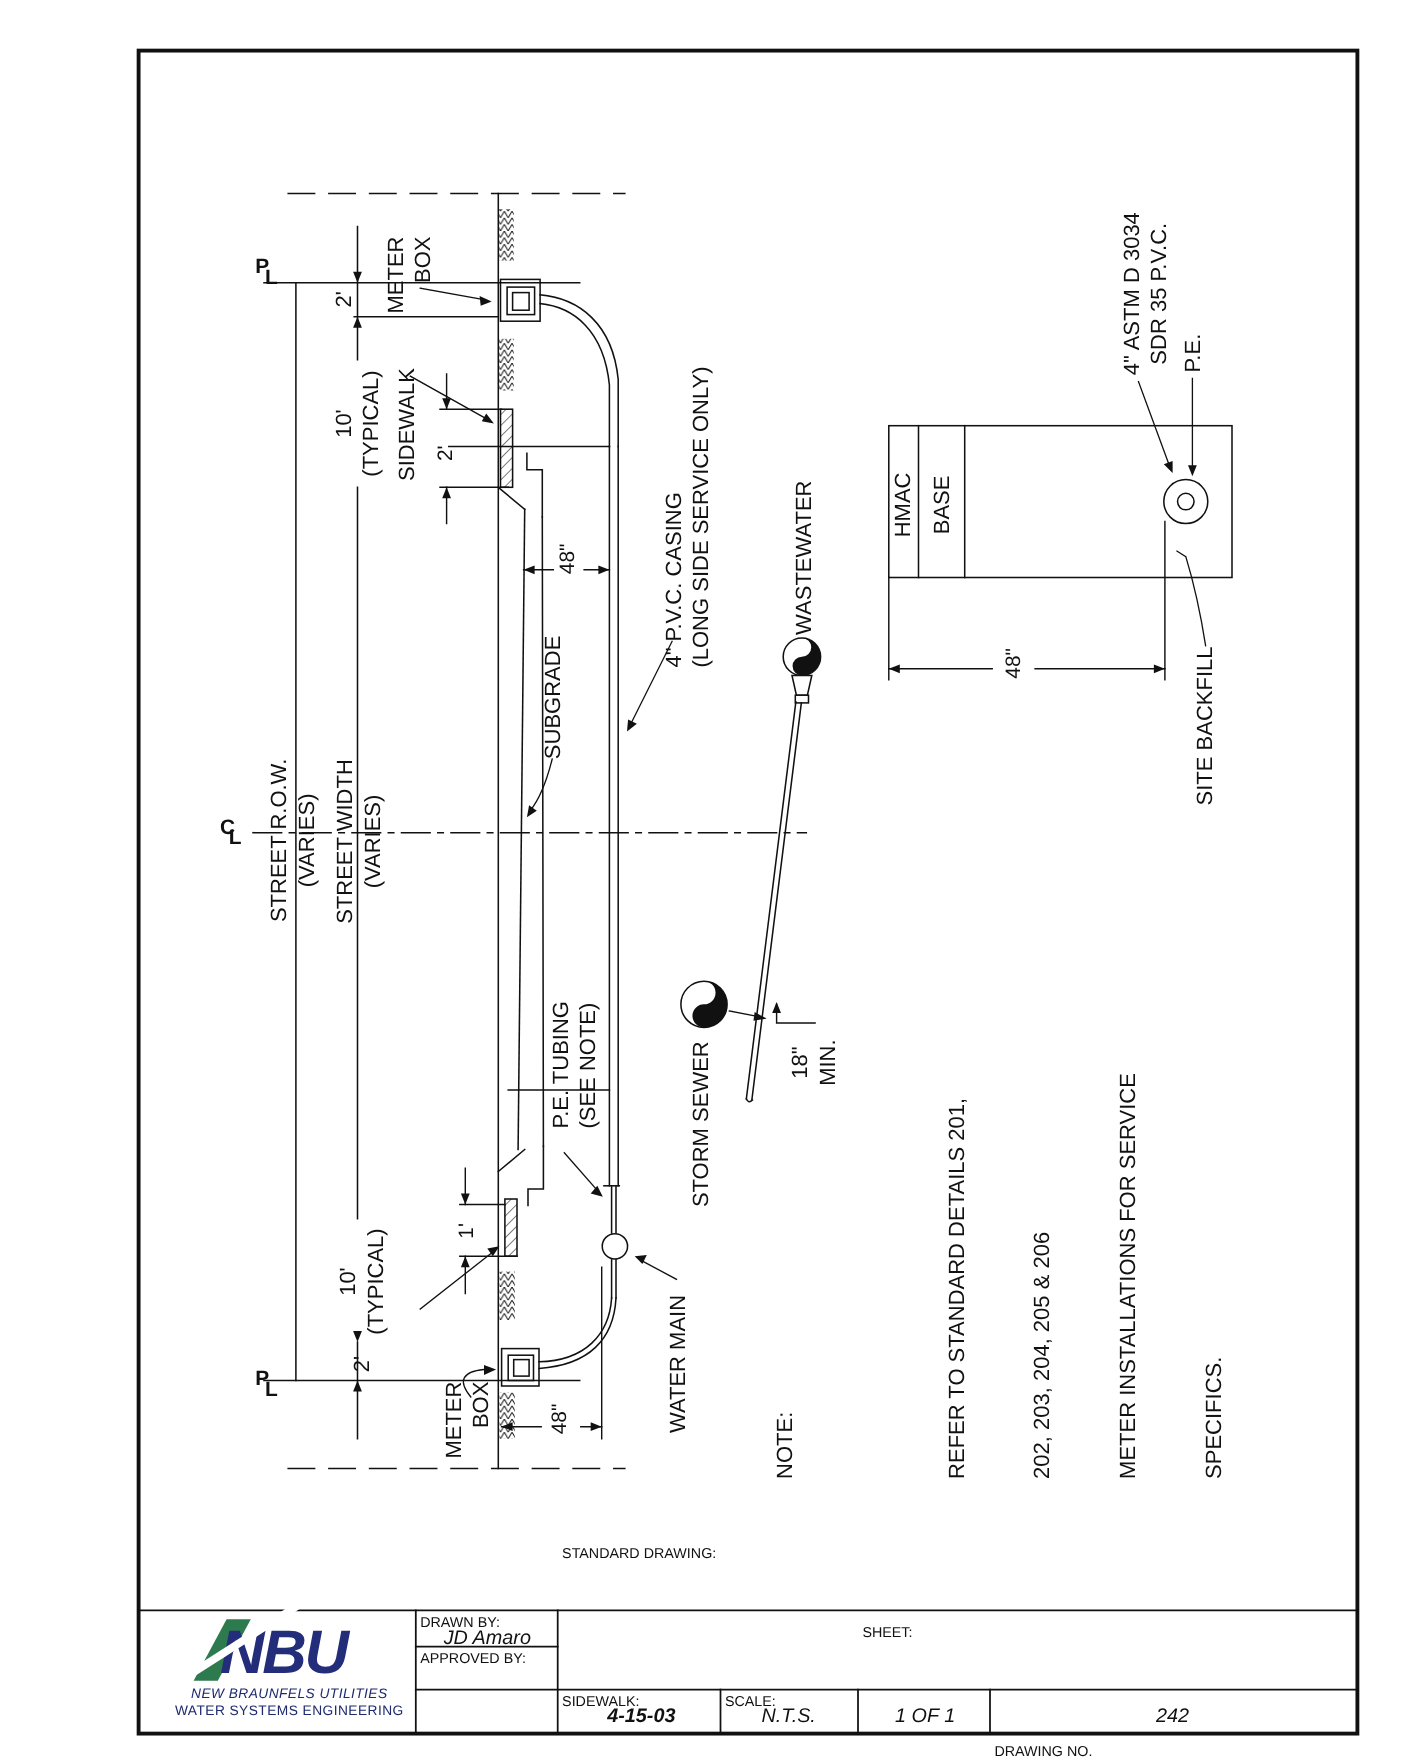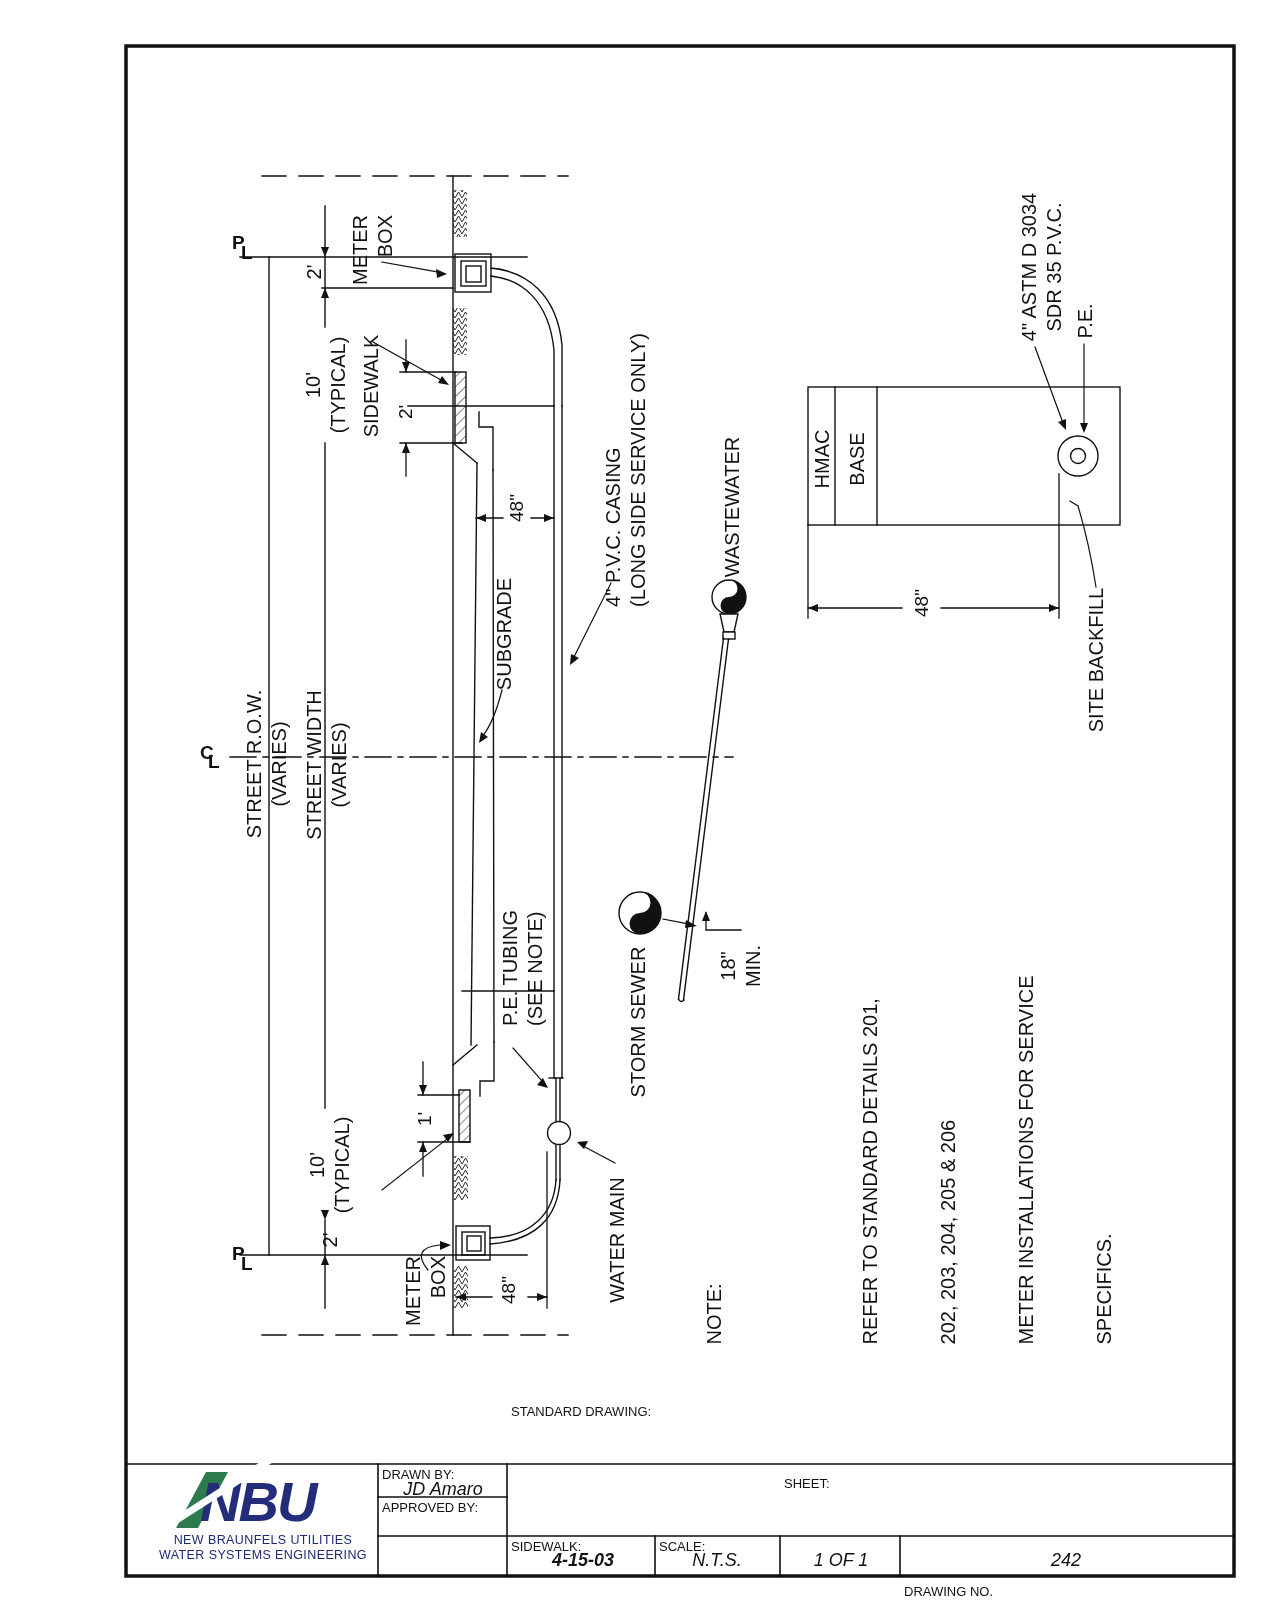--- a/index.html
+++ b/index.html
@@ -264,16 +264,16 @@
 <div class="tb-label" style="left:382px;top:1500px;">APPROVED BY:</div>
 <div class="tb-label" style="left:511px;top:1380px;margin-top:24px;">STANDARD DRAWING:</div>
 <div class="tb-label" style="left:511px;top:1539px;">SIDEWALK:</div>
 <div class="tb-val" style="left:583px;top:1560px;font-weight:bold;">4-15-03</div>
 <div class="tb-label" style="left:659px;top:1539px;">SCALE:</div>
 <div class="tb-val" style="left:717px;top:1560px;">N.T.S.</div>
 <div class="tb-label" style="left:784px;top:1476px;">SHEET:</div>
 <div class="tb-val" style="left:841px;top:1560px;">1 OF 1</div>
 <div class="tb-label" style="left:904px;top:1539px;margin-top:45px;">DRAWING NO.</div>
 <div class="tb-val" style="left:1066px;top:1560px;">242</div>
-<div class="org" style="left:263px;top:1540px;">NEW BRAUNFELS UTILITIES</div>
+<div class="org" style="left:263px;top:1540px;font-style:italic;">NEW BRAUNFELS UTILITIES</div>
 <div class="org" style="left:263px;top:1555px;">WATER SYSTEMS ENGINEERING</div>
 
 </div>
 
 </body></html>

